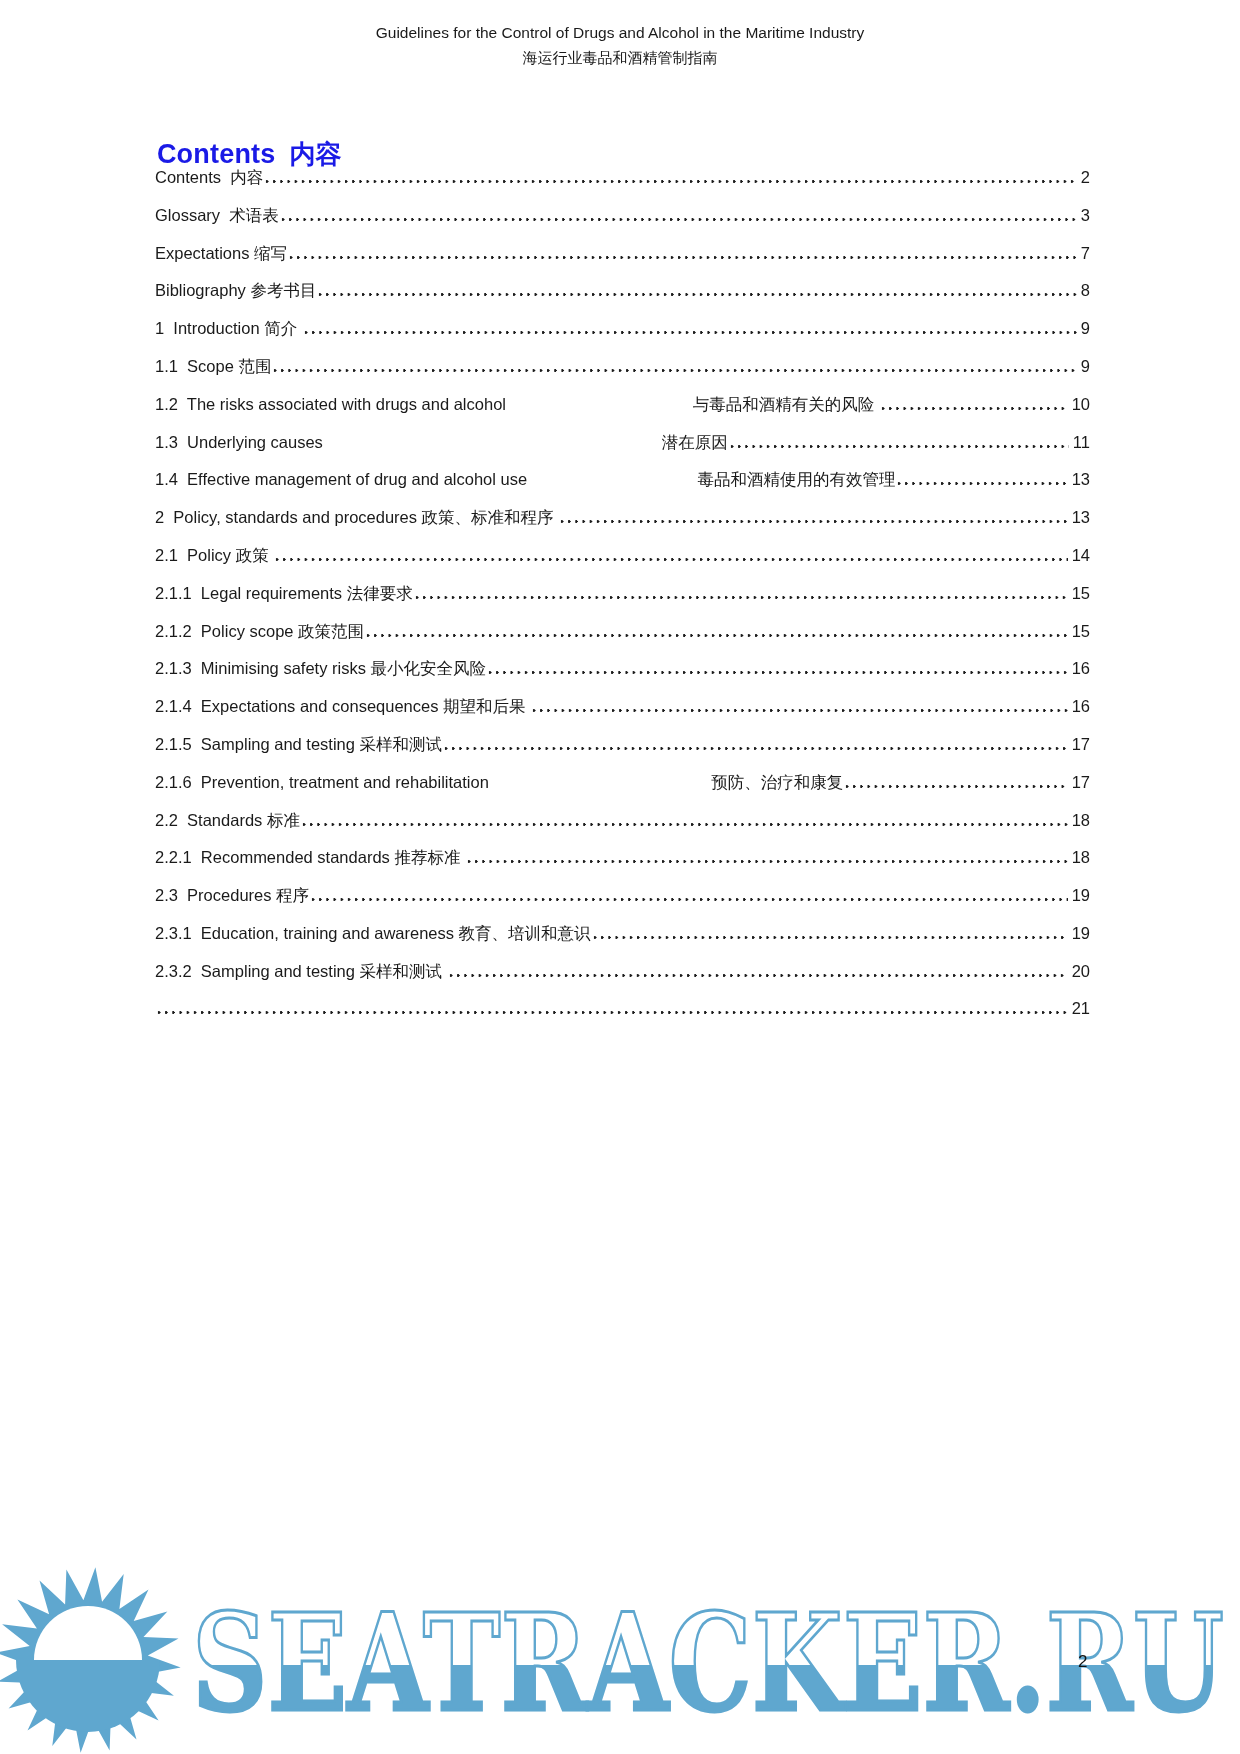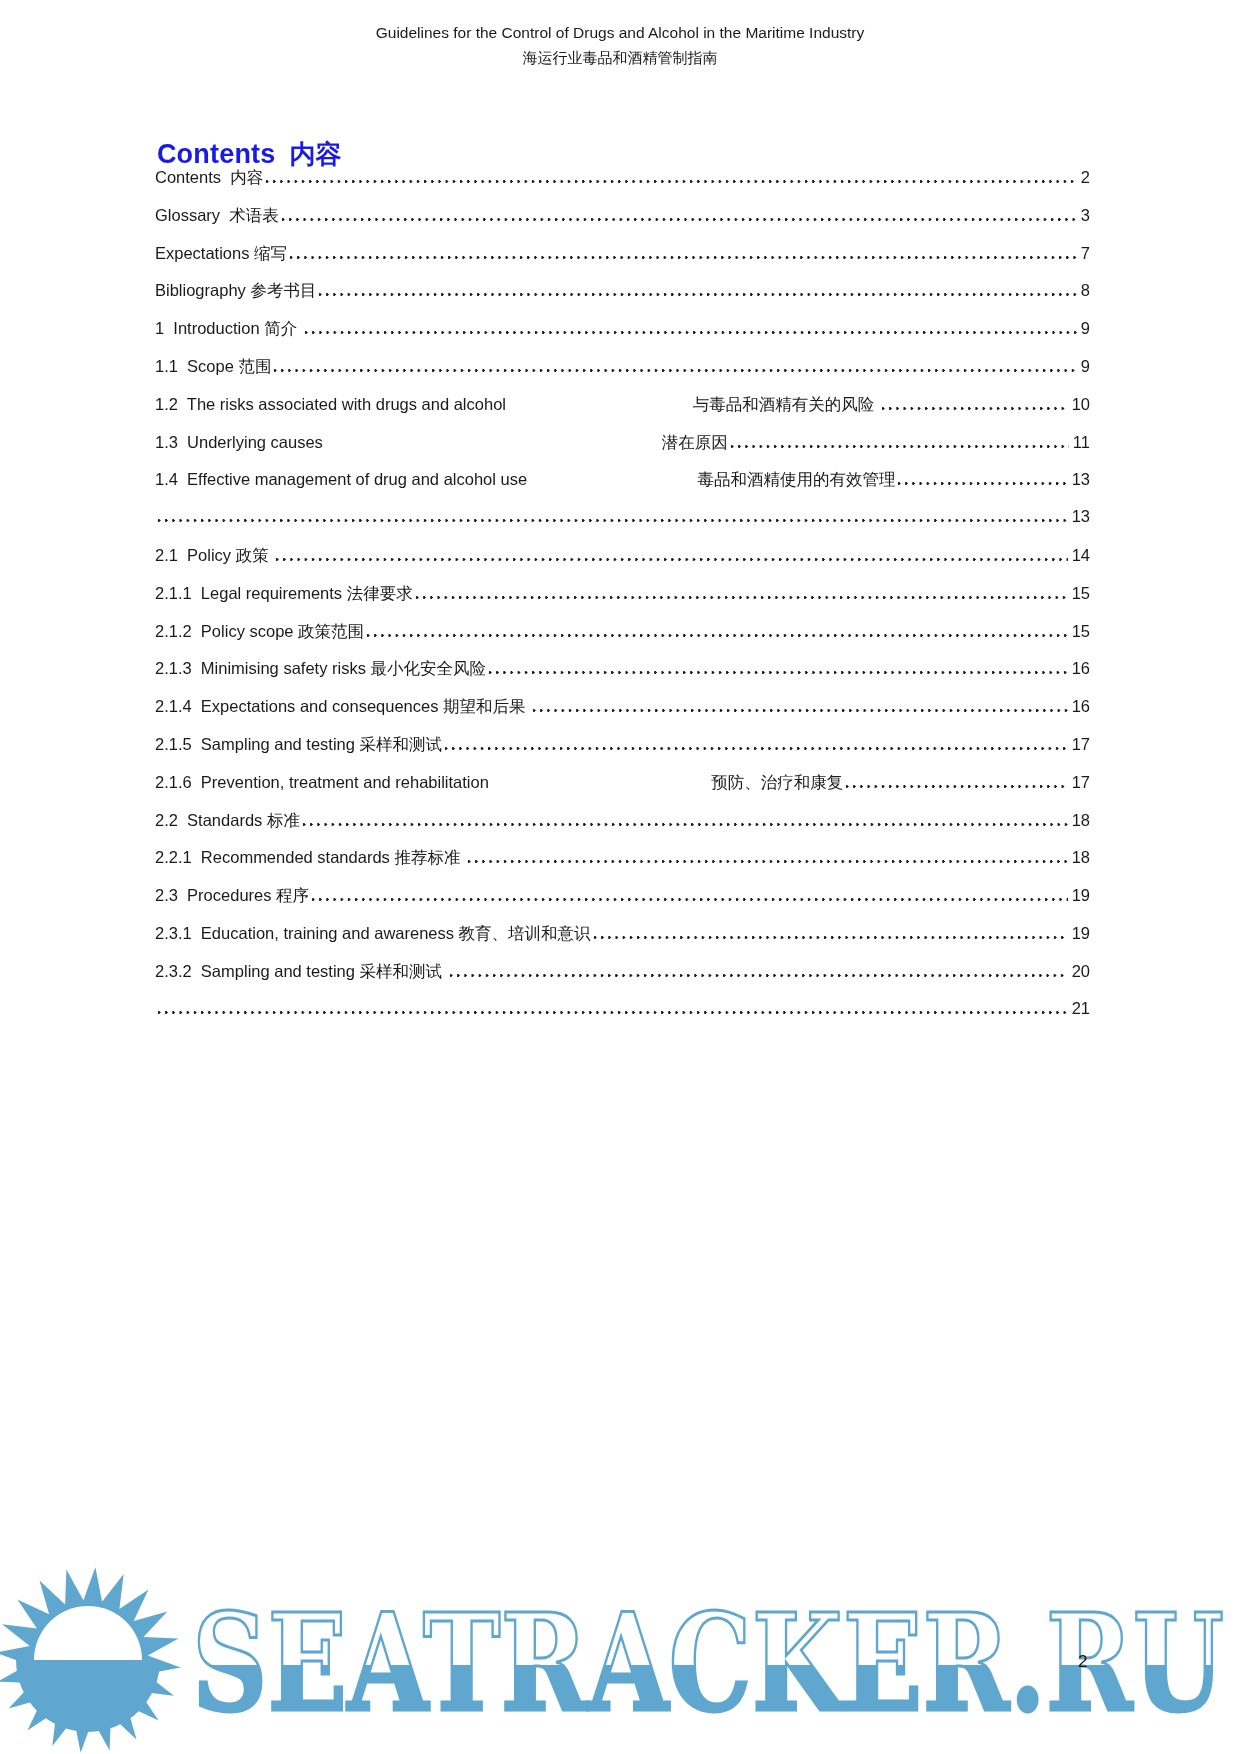--- a/index.html
+++ b/index.html
@@ -122,20 +122,21 @@
     <span class="pnum">11</span>
   </div>
   <div class="toc-row">
     <span class="lbl">1.4  Effective management of drug and alcohol use</span>
     <span class="tabspace"></span>
     <span class="lbl">毒品和酒精使用的有效管理</span>
     <span class="leader"></span>
     <span class="pnum">13</span>
   </div>
   <div class="toc-row">
+    <span class="lbl">2  Policy, standards and procedures 政策、标准和程序 </span>
     <span class="leader"></span>
     <span class="pnum">13</span>
   </div>
   <div class="toc-row">
     <span class="lbl">2.1  Policy 政策 </span>
     <span class="leader"></span>
     <span class="pnum">14</span>
   </div>
   <div class="toc-row">
     <span class="lbl">2.1.1  Legal requirements 法律要求</span>

